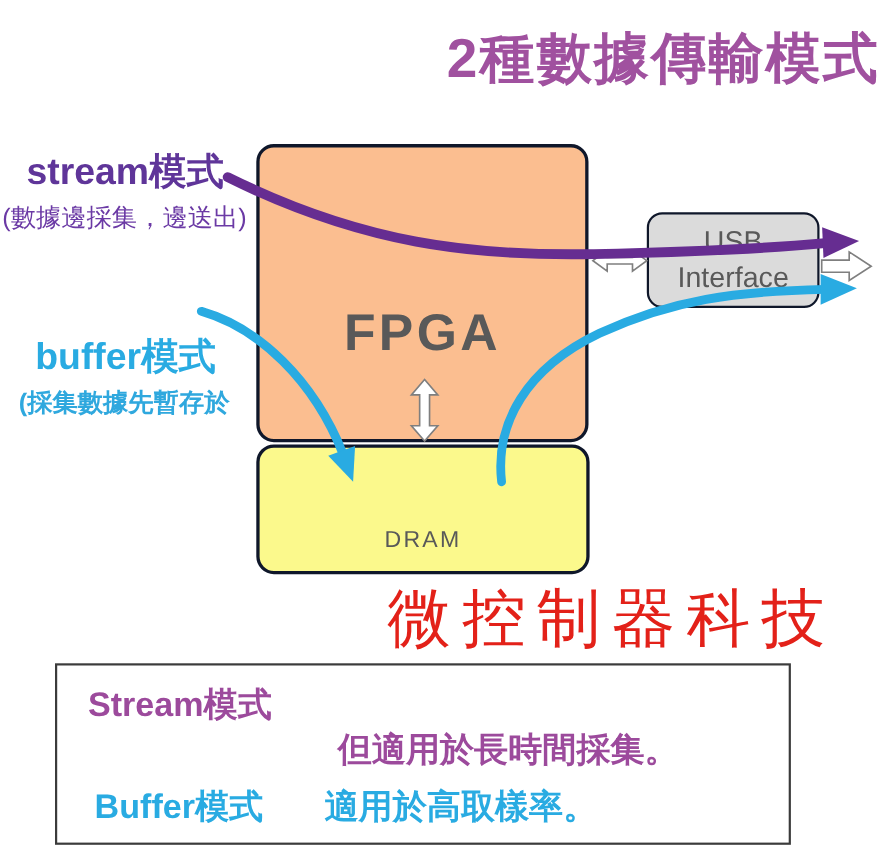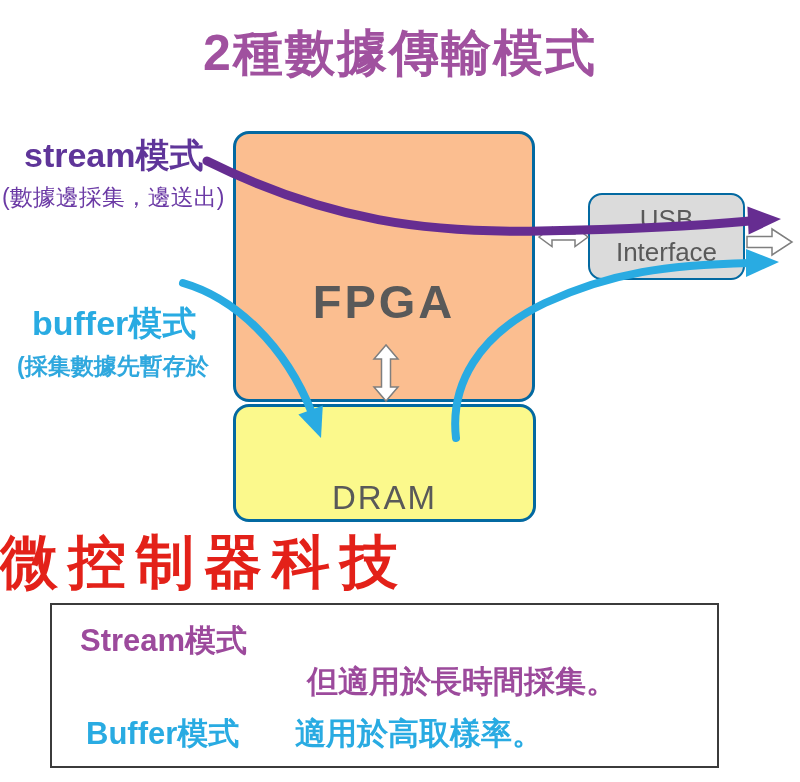--- a/index.html
+++ b/index.html
@@ -2,45 +2,45 @@
 <html><head>
 <meta charset="utf-8">
 <style>
   html,body{margin:0;padding:0;background:#ffffff;}
   .stage{
     position:relative;width:800px;height:782px;background:#ffffff;overflow:hidden;
     font-family:"Liberation Sans", sans-serif;
   }
   .abs{position:absolute;}
   .page-title{
-    top:20px;left:0;width:800px;text-align:center;
+    top:20px;left:0;width:800px;text-align:right;
     font-size:50px;font-weight:800;letter-spacing:2px;color:#A0519F;
   }
   
-  .box{box-sizing:border-box;border:3px solid #0369a1;border-radius:16px;z-index:1;}
+  .box{box-sizing:border-box;border:3px solid #0f172a;border-radius:16px;z-index:1;}
   .fpga-box{left:233px;top:131px;width:302px;height:271px;background:#FBBE90;}
   .fpga-label{left:0;right:0;top:140px;text-align:center;font-size:47px;font-weight:600;
     letter-spacing:3px;color:#595959;}
   .usb-box{left:588px;top:193px;width:157px;height:87px;background:#DBDBDB;border-width:2.5px;border-radius:14px;}
   .usb-label{left:0;right:0;top:8px;text-align:center;font-size:26px;line-height:33px;color:#595959;}
   .dram-box{left:233px;top:404px;width:303px;height:118px;background:#FBF98C;}
-  .dram-label{left:0;right:0;top:72px;text-align:center;font-size:33px;font-weight:500;
+  .dram-label{left:0;right:0;top:72px;text-align:center;font-size:21px;font-weight:500;
     letter-spacing:2px;color:#595959;}
   
   .stream-label{left:24px;top:133px;font-size:34px;font-weight:700;color:#5F3599;z-index:2;}
   .stream-desc{left:2px;top:182px;font-size:23px;font-weight:400;color:#6B3AA5;z-index:2;}
   .buffer-label{left:32px;top:301px;font-size:34px;font-weight:700;color:#29ABE2;z-index:2;}
   .buffer-desc1{left:6px;top:351px;font-size:23px;font-weight:600;color:#2FA8DE;z-index:2;margin-left:11px;}
   .buffer-desc2{left:6px;top:382px;font-size:23px;font-weight:600;color:#2FA8DE;z-index:2;}
   
   .arrows{left:0;top:0;z-index:5;pointer-events:none;}
   
   .brand{
-    left:0;top:524px;width:760px;text-align:left;
-    font-family:"DejaVu Serif", serif;font-size:58px;font-weight:700;
+    left:0;top:524px;width:760px;text-align:right;
+    font-family:"DejaVu Serif", serif;font-size:58px;font-weight:400;
     letter-spacing:10px;color:#E32119;z-index:2;
   }
   
   .legend{
     left:50px;top:603px;width:669px;height:165px;background:#ffffff;
     border:2px solid #3b3b3b;box-sizing:border-box;z-index:3;
   }
   .legend .cell{position:absolute;white-space:nowrap;}
   .lg-stream-label{left:28px;top:15px;font-size:31px;font-weight:600;color:#9C4A9C;}
   .lg-stream-d1{left:243px;top:12px;font-size:31px;font-weight:600;color:#9C4A9C;}

